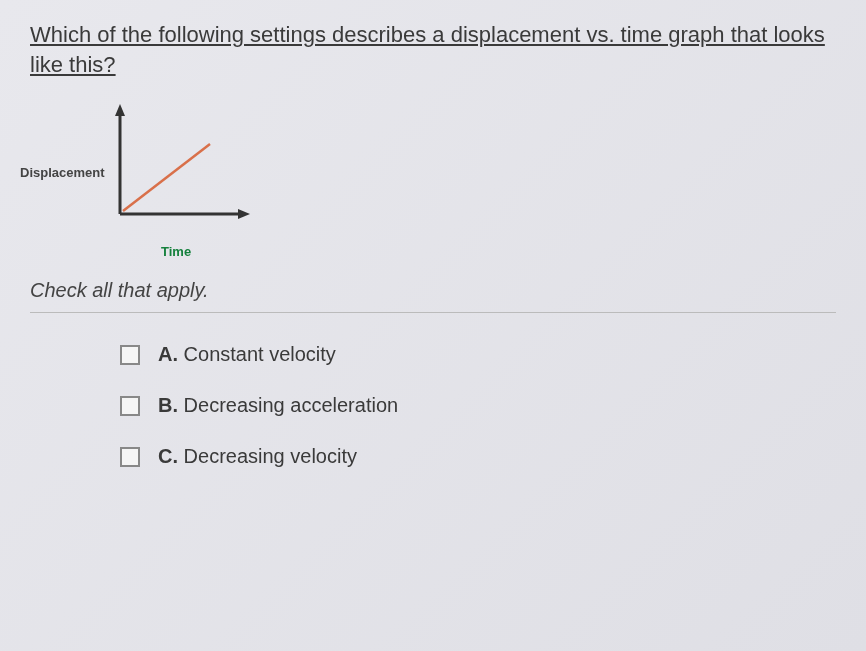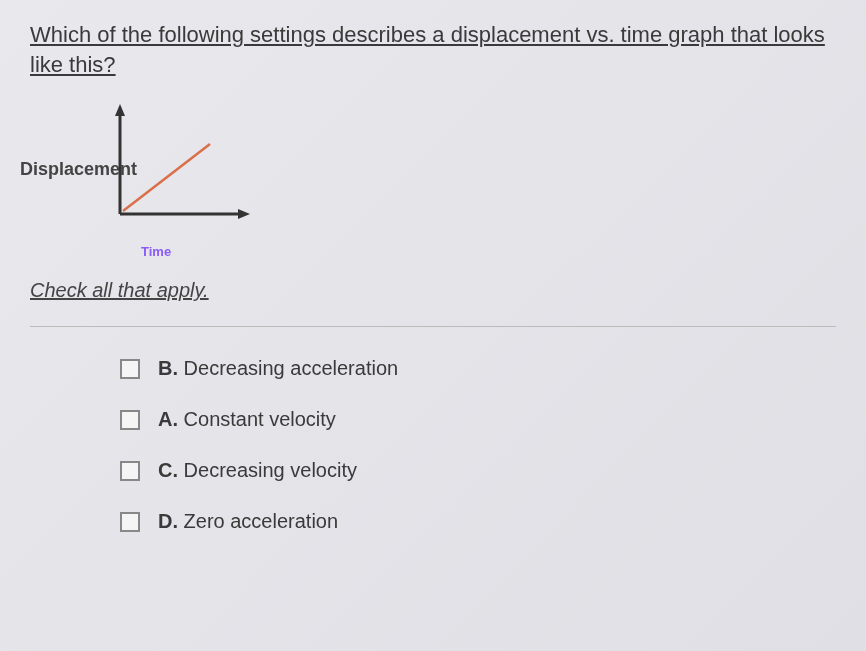--- a/index.html
+++ b/index.html
@@ -27,45 +27,44 @@
     .graph-container {
       margin-left: 5px;
       margin-bottom: 25px;
       position: relative;
       width: 220px;
       height: 150px;
     }
     .y-axis-label {
       position: absolute;
       left: -15px;
-      top: 55px;
-      font-size: 18px;
+      top: 61px;
+      font-size: 13px;
       font-weight: bold;
       color: #444;
     }
     .x-axis-label {
       position: absolute;
-      left: 106px;
+      left: 126px;
       bottom: -5px;
       font-size: 13px;
       font-weight: bold;
-      color: #8b5cf6;
+      color: #15803d;
     }
     .graph-svg {
       position: absolute;
       left: 70px;
       top: 0;
     }
     .instruction {
       font-size: 20px;
       font-style: italic;
       color: #444;
-      margin-bottom: 24px;
+      margin-bottom: 10px;
       margin-top: 10px;
-      text-decoration: underline;
     }
     .divider {
       border: none;
       border-top: 1px solid #bbb;
       margin-bottom: 30px;
     }
     .options {
       padding-left: 90px;
     }
     .option {
@@ -107,38 +106,31 @@
 </div>
 
 <div class="instruction">Check all that apply.</div>
 
 <hr class="divider">
 
 <div class="options">
   <div class="option">
     <div class="checkbox"></div>
     <div class="option-label">
-      <span class="letter">B.</span>
-      <span>Decreasing acceleration</span>
+      <span class="letter">A.</span>
+      <span>Constant velocity</span>
     </div>
   </div>
   <div class="option">
     <div class="checkbox"></div>
     <div class="option-label">
-      <span class="letter">A.</span>
-      <span>Constant velocity</span>
+      <span class="letter">B.</span>
+      <span>Decreasing acceleration</span>
     </div>
   </div>
   <div class="option">
     <div class="checkbox"></div>
     <div class="option-label">
       <span class="letter">C.</span>
       <span>Decreasing velocity</span>
     </div>
   </div>
-  <div class="option">
-    <div class="checkbox"></div>
-    <div class="option-label">
-      <span class="letter">D.</span>
-      <span>Zero acceleration</span>
-    </div>
-  </div>
 </div>
 
 </body></html>

